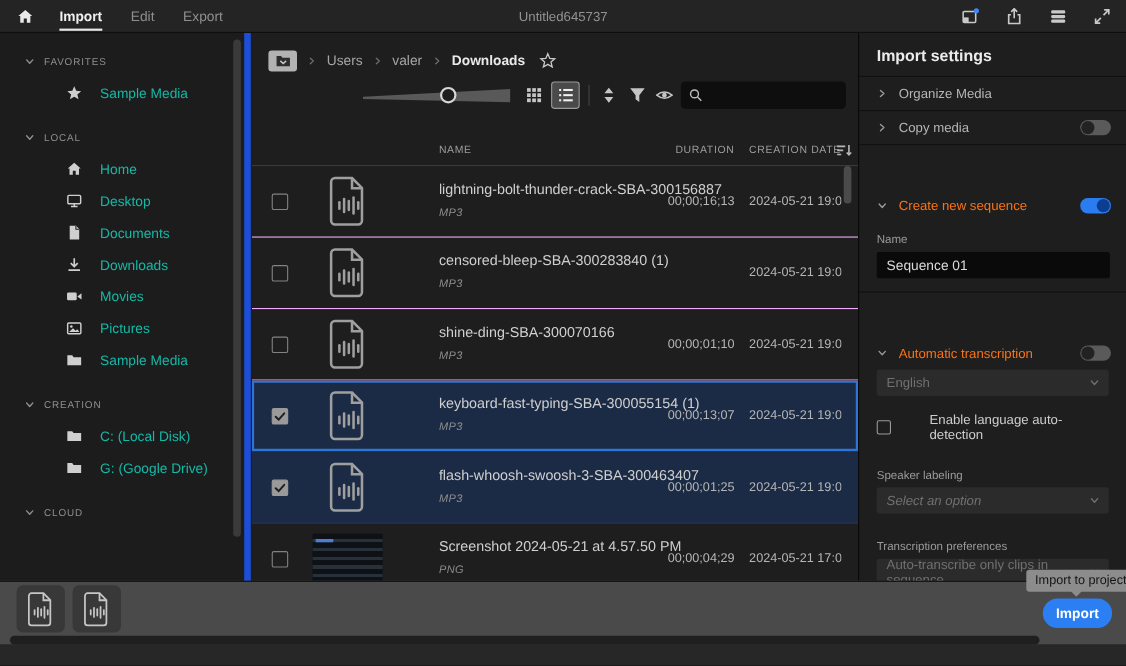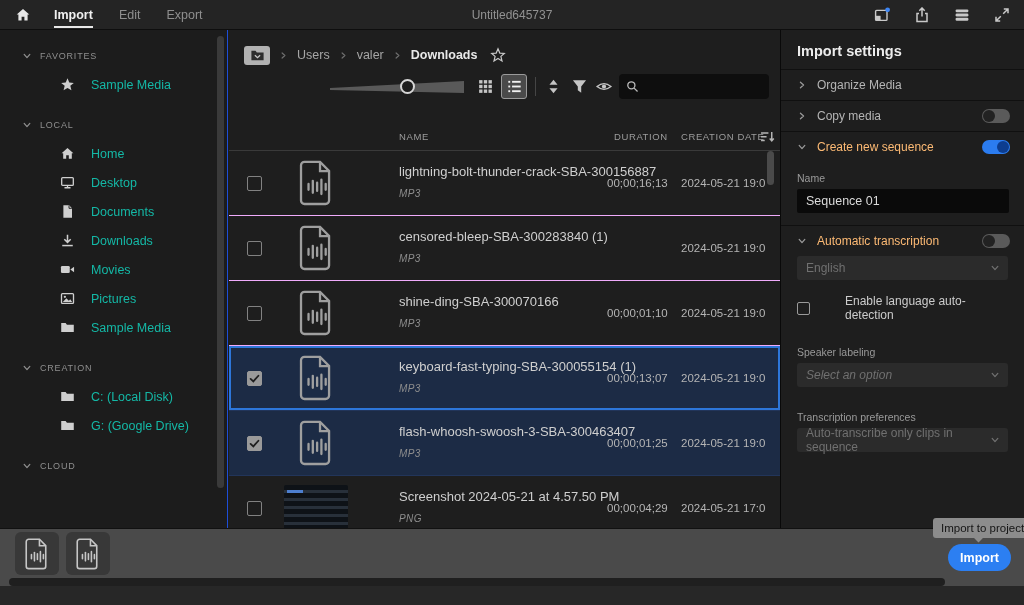--- a/index.html
+++ b/index.html
@@ -12,21 +12,21 @@
   .tabs { display:flex; gap:26px; margin-left:8px; }
   .tab { position:relative; font-size:12.5px; color:#8f8f8f; height:30px; line-height:30px; cursor:default; }
   .tab.active { color:#f0f0f0; font-weight:bold; }
   .tab.active::after { content:""; position:absolute; left:0; right:0; bottom:2px; height:2px; background:#e8e8e8; }
   .doc-title { position:absolute; left:50%; transform:translateX(-50%); font-size:12px; color:#929292; }
   .topbar-right { position:absolute; right:14px; display:flex; gap:24px; align-items:center; color:#c9c9c9; }
   .topbar-right .ticon { width:16px; height:16px; }
   .icon svg, .ticon svg { width:100%; height:100%; display:block; }
 
   
-  .sidebar { position:absolute; left:0; top:30px; width:228px; height:498px; background:#1c1c1c; border-right:1px solid #1d4ed8; overflow:hidden; }
+  .sidebar { position:absolute; left:0; top:30px; width:228px; height:498px; background:#1c1c1c; border-right:6px solid #1d4ed8; overflow:hidden; }
   .side-hdr { display:flex; align-items:center; gap:8px; margin:16px 14px 4px 22px; height:20px; font-size:9px; letter-spacing:.8px; color:#8f8f8f; }
   .side-hdr .icon { width:10px; height:10px; color:#8f8f8f; }
   .side-item { display:flex; align-items:center; gap:16px; height:29px; padding-left:60px; font-size:12.5px; color:#14b8a6; cursor:default; }
   .side-item .icon { width:15px; height:15px; color:#cfcfcf; }
   .side-scroll { position:absolute; right:3px; top:6px; width:7px; height:452px; background:#3a3a3a; border-radius:4px; }
 
   
   .content { position:absolute; left:229px; top:30px; width:551px; height:498px; background:#1e1e1e; overflow:hidden; }
   .crumbs { position:absolute; left:15px; top:14px; height:22px; display:flex; align-items:center; gap:9px; }
   .folder-chip { width:26px; height:19px; background:#b2b2b2; border-radius:3px; display:flex; align-items:center; justify-content:center; }
@@ -78,21 +78,21 @@
   .row-dur { position:absolute; left:378px; top:26px; font-size:11.5px; color:#b5b5b5; }
   .row-date { position:absolute; left:452px; top:26px; width:84px; font-size:11.5px; color:#b5b5b5; white-space:nowrap; overflow:hidden; }
   .list-scroll { position:absolute; right:6px; top:121px; width:7px; height:34px; background:#4a4a4a; border-radius:4px; }
 
   
   .panel { position:absolute; left:780px; top:30px; width:244px; height:498px; background:#1e1e1e; border-left:1px solid #090909; overflow:hidden; }
   .panel-title { padding:13px 16px 10px; font-size:14.5px; font-weight:bold; color:#ececec; }
   .p-div { height:1px; background:#101010; }
   .sect { position:relative; height:30px; display:flex; align-items:center; gap:10px; padding-left:16px; font-size:12px; color:#b5b5b5; }
   .sect .icon { width:10px; height:10px; color:#9a9a9a; flex:none; }
-  .sect.bright { color:#fdba74; }
+  .sect.bright { color:#f97316;margin-top:40px; }
   .toggle { position:absolute; right:14px; width:28px; height:14px; border-radius:7px; }
   .toggle.off { background:#5a5a5a; }
   .toggle.off::after { content:""; position:absolute; left:1px; top:1px; width:12px; height:12px; border-radius:50%; background:#222; }
   .toggle.on { background:#2b7cf0; }
   .toggle.on::after { content:""; position:absolute; right:1px; top:1px; width:12px; height:12px; border-radius:50%; background:#0d3d8f; }
   .f-label { padding:10px 16px 5px; font-size:10.5px; color:#9a9a9a; }
   .f-input { margin:0 16px; height:24px; background:#0a0a0a; border:none; border-radius:2px; color:#dadada; font-size:12.5px; padding:0 9px; width:212px; font-family:inherit; }
   .dropdown { position:relative; margin:0 16px; height:24px; background:#2b2b2b; border-radius:3px; display:flex; align-items:center; padding:0 9px; font-size:12px; color:#707070; }
   .dropdown .icon { position:absolute; right:8px; width:10px; height:10px; color:#707070; }
   .dropdown .italic { font-style:italic; }

